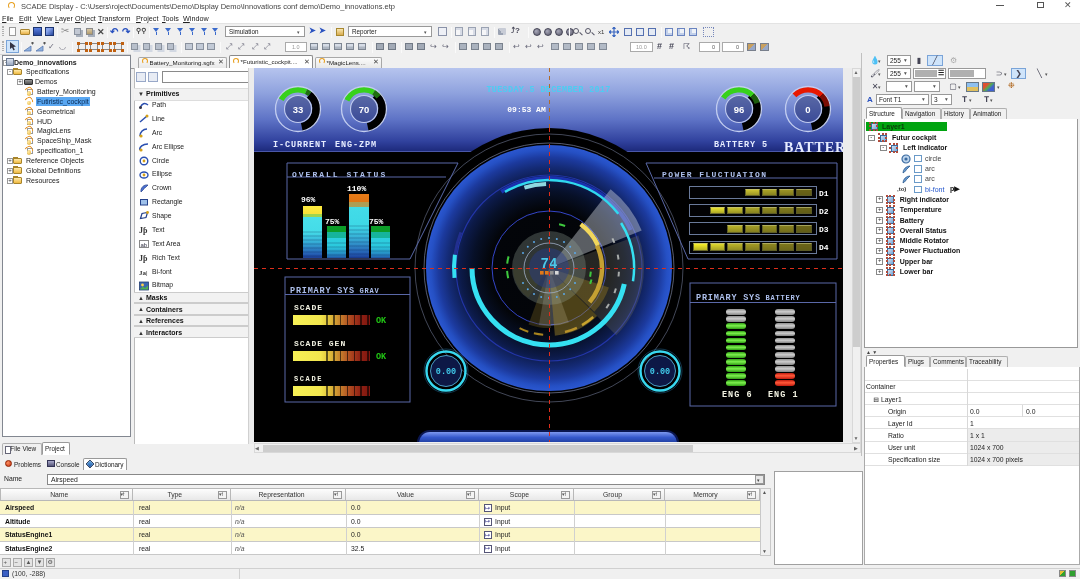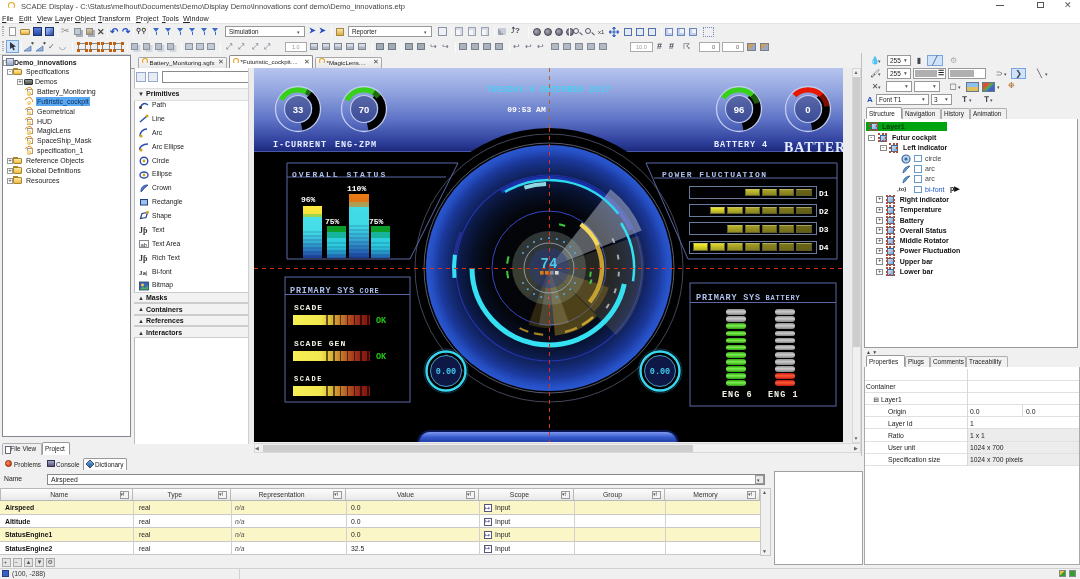--- a/index.html
+++ b/index.html
@@ -1,15 +1,15 @@
 <!DOCTYPE html>
 <html><head><meta charset="utf-8"><style>*{margin:0;padding:0;box-sizing:border-box}body{width:1080px;height:579px;overflow:hidden;font-family:"Liberation Sans",sans-serif;background:#f0f0f0;position:relative}.ab{position:absolute}.hudtitle{color:#aec0ec;font-family:"Liberation Mono",monospace;font-weight:bold;font-size:8px;letter-spacing:2px;white-space:nowrap}</style></head><body>
 <div style="position:absolute;left:0;top:0;width:1080px;height:11px;background:#fff"></div>
 <div style="position:absolute;left:8px;top:2px;width:7px;height:7px;border-radius:50%;border:1.6px solid #e8a020;border-bottom-color:transparent"></div>
-<div style="position:absolute;left:21px;top:1.5px;font-size:7.5px;color:#444;white-space:nowrap">SCADE Display - C:\Status\melhout\Documents\Demo\Display Demo\Innovations conf demo\Demo_innovations.etp</div>
+<div style="position:absolute;left:21px;top:1.5px;font-size:7.5px;color:#444;white-space:nowrap">SCADE Display - C:\Users\roject\Documents\Demo\Display Demo\Innovations conf demo\Demo_innovations.etp</div>
 <div style="position:absolute;left:996px;top:5px;width:8px;height:1px;background:#555"></div>
 <div style="position:absolute;left:1037px;top:2px;width:7px;height:6px;border:1px solid #555"></div>
 <div style="position:absolute;left:1064px;top:0px;font-size:9px;color:#555">✕</div>
 <div style="position:absolute;left:0;top:11px;width:1080px;height:12px;background:#fff"></div>
 <div style="position:absolute;left:2px;top:13.5px;font-size:7.2px;color:#222"><u>F</u>ile</div>
 <div style="position:absolute;left:19px;top:13.5px;font-size:7.2px;color:#222"><u>E</u>dit</div>
 <div style="position:absolute;left:37px;top:13.5px;font-size:7.2px;color:#222"><u>V</u>iew</div>
 <div style="position:absolute;left:55px;top:13.5px;font-size:7.2px;color:#222"><u>L</u>ayer</div>
 <div style="position:absolute;left:75px;top:13.5px;font-size:7.2px;color:#222"><u>O</u>bject</div>
 <div style="position:absolute;left:98px;top:13.5px;font-size:7.2px;color:#222"><u>T</u>ransform</div>
@@ -448,21 +448,21 @@
     <svg width="56" height="56" style="position:absolute;left:526px;top:13px">
       <path d="M39.4 13.4 A18.5 18.5 0 0 1 31.8 46.1" fill="none" stroke="#000" stroke-width="8.5"></path>
       <path d="M14.2 14.2 A19.5 19.5 0 0 1 41.8 14.2" fill="none" stroke="#e81800" stroke-width="6"></path>
       <path d="M41.8 14.2 A19.5 19.5 0 0 1 47.3 25.3" fill="none" stroke="#7c0e04" stroke-width="6"></path>
       <circle cx="28" cy="28" r="22.5" fill="none" stroke="#c2cdf0" stroke-width="1.3"></circle>
       <circle cx="28" cy="28" r="13.5" fill="rgba(10,18,80,0.38)" stroke="#c2cdf0" stroke-width="1.1"></circle>
       <text x="28" y="31.5" text-anchor="middle" font-family="Liberation Sans" font-size="9.5" font-weight="bold" fill="#fff">0</text>
     </svg>
     <div style="position:absolute;left:19px;top:71.5px;font-family:'Liberation Mono',monospace;font-weight:bold;font-size:8.5px;letter-spacing:0.9px;color:#e6ecff;white-space:nowrap">I-CURRENT</div>
     <div style="position:absolute;left:81px;top:71.5px;font-family:'Liberation Mono',monospace;font-weight:bold;font-size:8.5px;letter-spacing:0.9px;color:#e6ecff;white-space:nowrap">ENG-ZPM</div>
-    <div style="position:absolute;left:460px;top:71.5px;font-family:'Liberation Mono',monospace;font-weight:bold;font-size:8.5px;letter-spacing:0.9px;color:#e6ecff;white-space:nowrap">BATTERY 4</div>
+    <div style="position:absolute;left:460px;top:71.5px;font-family:'Liberation Mono',monospace;font-weight:bold;font-size:8.5px;letter-spacing:0.9px;color:#e6ecff;white-space:nowrap">BATTERY 5</div>
     <div style="position:absolute;left:530px;top:71.5px;font-family:Liberation Serif, serif;font-weight:bold;font-size:14px;letter-spacing:0.9px;color:#e6ecff;white-space:nowrap">BATTERY 2</div>
     <svg class="ab" style="left:32px;top:94px" width="175" height="99">
       <path d="M1 1 L172 1 L124 97 L1 97 Z" fill="none" stroke="#5a68a8" stroke-width="1"></path>
       <path d="M1 15 L160 15" stroke="#5a68a8" stroke-width="1"></path>
     </svg>
     <div style="position:absolute;left:38px;top:94.5px;"><span class="hudtitle">OVERALL STATUS</span></div>
     <div style="position:absolute;left:49px;top:137.5px;width:19px;height:52.5px;background:linear-gradient(180deg,#ffec40 0%,#f8e238 13%,#f8e238 15%,#9ed44e 15%,#9ed44e 21%,#49e0ea 21%,#44dce8 50%,#36b2d8 68%,#2560b4 92%,#1c3f98 100%)"></div>
     <div style="position:absolute;left:49px;top:161.125px;width:19px;height:28.875000000000004px;background:repeating-linear-gradient(180deg,rgba(0,10,40,0) 0 2.4px,rgba(0,10,60,0.13) 2.4px 4px)"></div>
     <div style="position:absolute;left:73px;top:157.5px;width:19px;height:32.5px;background:linear-gradient(180deg,#0c9c28 0%,#0c9c28 20%,#16b49c 20%,#16b49c 36%,#2ed0e0 36%,#2bc8dc 65%,#2478bc 94%,#1c50a0 100%)"></div>
     <div style="position:absolute;left:73px;top:172.125px;width:19px;height:17.875px;background:repeating-linear-gradient(180deg,rgba(0,10,40,0) 0 2.4px,rgba(0,10,60,0.13) 2.4px 4px)"></div>
@@ -506,21 +506,21 @@
     <div style="position:absolute;left:525.1px;top:175.2px;width:15.4px;height:7.8px;background:linear-gradient(180deg,#7d761c,#55511466);background-color:#7d761c;border:1px solid rgba(90,90,40,0.9);border-top-color:rgba(230,230,160,0.5)"></div>
     <div style="position:absolute;left:542.4000000000001px;top:175.2px;width:15.4px;height:7.8px;background:linear-gradient(180deg,#6a6418,#55511466);background-color:#6a6418;border:1px solid rgba(90,90,40,0.9);border-top-color:rgba(230,230,160,0.5)"></div>
     <div style="position:absolute;left:565px;top:120.5px;font-family:'Liberation Mono',monospace;font-weight:bold;font-size:8px;color:#fff">D1</div>
     <div style="position:absolute;left:565px;top:138.5px;font-family:'Liberation Mono',monospace;font-weight:bold;font-size:8px;color:#fff">D2</div>
     <div style="position:absolute;left:565px;top:156.8px;font-family:'Liberation Mono',monospace;font-weight:bold;font-size:8px;color:#fff">D3</div>
     <div style="position:absolute;left:565px;top:175.1px;font-family:'Liberation Mono',monospace;font-weight:bold;font-size:8px;color:#fff">D4</div>
     <svg class="ab" style="left:30px;top:208px" width="128" height="128">
       <rect x="1" y="1" width="125" height="125" fill="none" stroke="#5a68a8" stroke-width="1"></rect>
       <path d="M1 18.5 L126 18.5" stroke="#5a68a8" stroke-width="1"></path>
     </svg>
-    <div style="position:absolute;left:36px;top:210.5px;white-space:nowrap"><span class="hudtitle" style="font-size:8.5px;letter-spacing:0.8px">PRIMARY SYS</span> <span class="hudtitle" style="font-size:7px;letter-spacing:0.8px">CORE</span></div>
+    <div style="position:absolute;left:36px;top:210.5px;white-space:nowrap"><span class="hudtitle" style="font-size:8.5px;letter-spacing:0.8px">PRIMARY SYS</span> <span class="hudtitle" style="font-size:7px;letter-spacing:0.8px">GRAV</span></div>
     <div style="position:absolute;left:40px;top:234.5px;font-family:'Liberation Mono',monospace;font-weight:bold;font-size:8px;letter-spacing:1px;color:#f2f2e2;white-space:nowrap">SCADE</div>
     <div style="position:absolute;left:39px;top:246.5px;width:77px;height:10.5px;background:linear-gradient(90deg,#f6f055 0%,#f2e64e 36%,#e3c83e 45%,#d4a334 54%,#c67e2c 62%,#b55a24 70%,#a63c1c 78%,#8f2114 88%,#7f150e 100%)"></div>
     <div style="position:absolute;left:66.72px;top:246.5px;width:49.28px;height:10.5px;background:repeating-linear-gradient(90deg,transparent 0 5.3px,rgba(0,0,0,0.6) 5.3px 6.8px)"></div>
     <div style="position:absolute;left:122px;top:248.0px;font-family:'Liberation Mono',monospace;font-weight:bold;font-size:8.5px;color:#21c614">OK</div>
     <div style="position:absolute;left:40px;top:270.5px;font-family:'Liberation Mono',monospace;font-weight:bold;font-size:8px;letter-spacing:1px;color:#f2f2e2;white-space:nowrap">SCADE GEN</div>
     <div style="position:absolute;left:39px;top:282.5px;width:77px;height:10.5px;background:linear-gradient(90deg,#f6f055 0%,#f2e64e 36%,#e3c83e 45%,#d4a334 54%,#c67e2c 62%,#b55a24 70%,#a63c1c 78%,#8f2114 88%,#7f150e 100%)"></div>
     <div style="position:absolute;left:66.72px;top:282.5px;width:49.28px;height:10.5px;background:repeating-linear-gradient(90deg,transparent 0 5.3px,rgba(0,0,0,0.6) 5.3px 6.8px)"></div>
     <div style="position:absolute;left:122px;top:284.0px;font-family:'Liberation Mono',monospace;font-weight:bold;font-size:8.5px;color:#21c614">OK</div>
     <div style="position:absolute;left:40px;top:306.5px;font-family:'Liberation Mono',monospace;font-weight:bold;font-size:7px;letter-spacing:1.6px;color:#f2f2e2;white-space:nowrap">SCADE</div>
     <div style="position:absolute;left:39px;top:317.5px;width:77px;height:10.5px;background:linear-gradient(90deg,#f6f055 0%,#f2e64e 36%,#e3c83e 45%,#d4a334 54%,#c67e2c 62%,#b55a24 70%,#a63c1c 78%,#8f2114 88%,#7f150e 100%)"></div>

